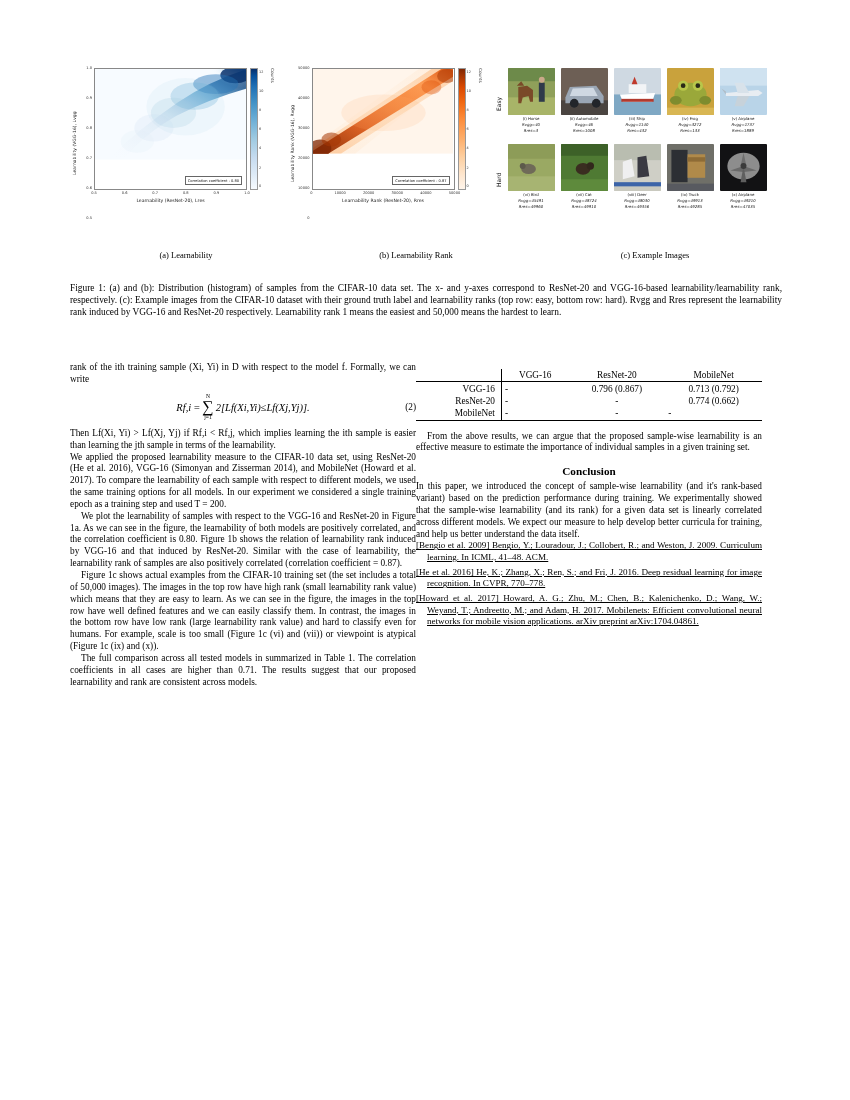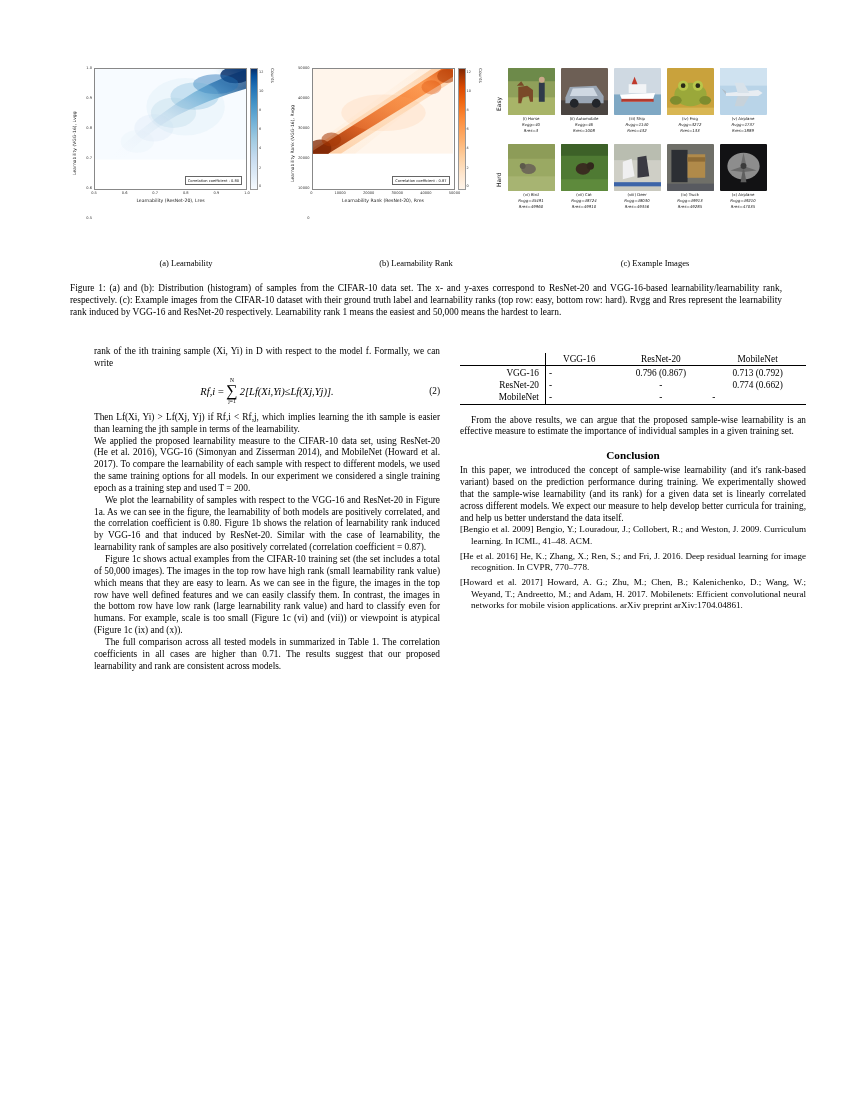--- a/index.html
+++ b/index.html
@@ -63,33 +63,33 @@
   }
   .rowlabel.easy{height:72px;}
   .rowlabel.hard{height:80px;}
   .imgrows{flex:1;}
   .imgrow{display:flex;gap:3px;}
   .cell{width:50px;text-align:center;}
   .thumb{width:47px;height:47px;margin:0 auto;display:block;border-radius:1px;}
   .cap{font-size:3.9px;line-height:1.55;font-family:"DejaVu Sans",sans-serif;color:#111;margin-top:1px;}
   .cap i{font-style:italic;}
 
-  .subcaptions{display:flex;margin-top:15px;font-family:Liberation Serif, serif;}
+  .subcaptions{display:flex;margin-top:7px;font-family:Liberation Serif, serif;}
   .subcap{font-size:8.5px;text-align:center;}
   .sc-a{width:232px;}
   .sc-b{width:228px;}
   .sc-c{width:250px;}
 
   .figcaption{
     position:absolute;left:70px;top:282px;width:712px;
     font-size:9.4px;line-height:1.29;text-align:justify;
   }
 
   
-  .columns{position:absolute;left:70px;top:346px;width:712px;display:flex;gap:20px;margin-left:24px;}
+  .columns{position:absolute;left:70px;top:362px;width:712px;display:flex;}
   .col{width:346px;}
   p{margin:0;font-size:9.3px;line-height:1.275;text-align:justify;text-indent:11px;}
   p.noindent{text-indent:0;}
   h2{
     font-size:11.2px;text-align:center;margin:11px 0 4px;
     font-weight:bold;font-family:"Liberation Serif",serif;
   }
   .eq{
     display:flex;align-items:center;justify-content:center;
     margin:8px 0 7px;font-size:10.5px;position:relative;
@@ -101,21 +101,21 @@
   .sum .sig{font-size:16px;font-style:normal;}
 
   
   .tbl{width:100%;border-collapse:collapse;margin:7px 0 4px;font-size:9.3px;}
   .tbl td,.tbl th{padding:1.2px 3px;font-weight:normal;text-align:center;}
   .tbl thead th{border-bottom:.8px solid #000;}
   .tbl .rowhead{text-align:right;padding-right:6px;border-right:.8px solid #000;}
   .tbl tr.last td{border-bottom:.8px solid #000;}
   .tblcell{text-align:center;}
 
-  .ref{font-size:9.1px;line-height:1.26;margin:0 0 3.5px;padding-left:11px;text-indent:-11px;text-align:justify;}
+  .ref{font-size:9.1px;line-height:1.26;margin:0 0 3.5px;padding-left:11px;text-indent:-11px;text-align:justify;text-decoration:underline;}
 </style>
 </head>
 <body>
 
 <div class="page">
 
   <div class="figure-block">
     <div class="panels">
 
       <div class="panel panel-a">

